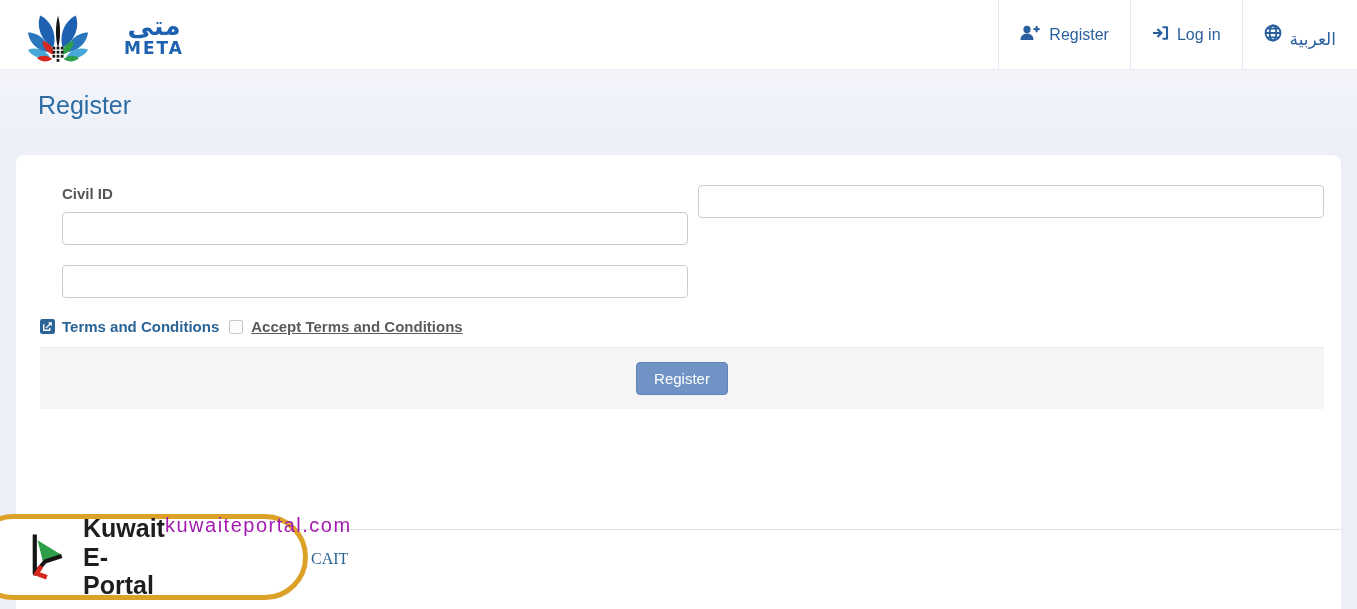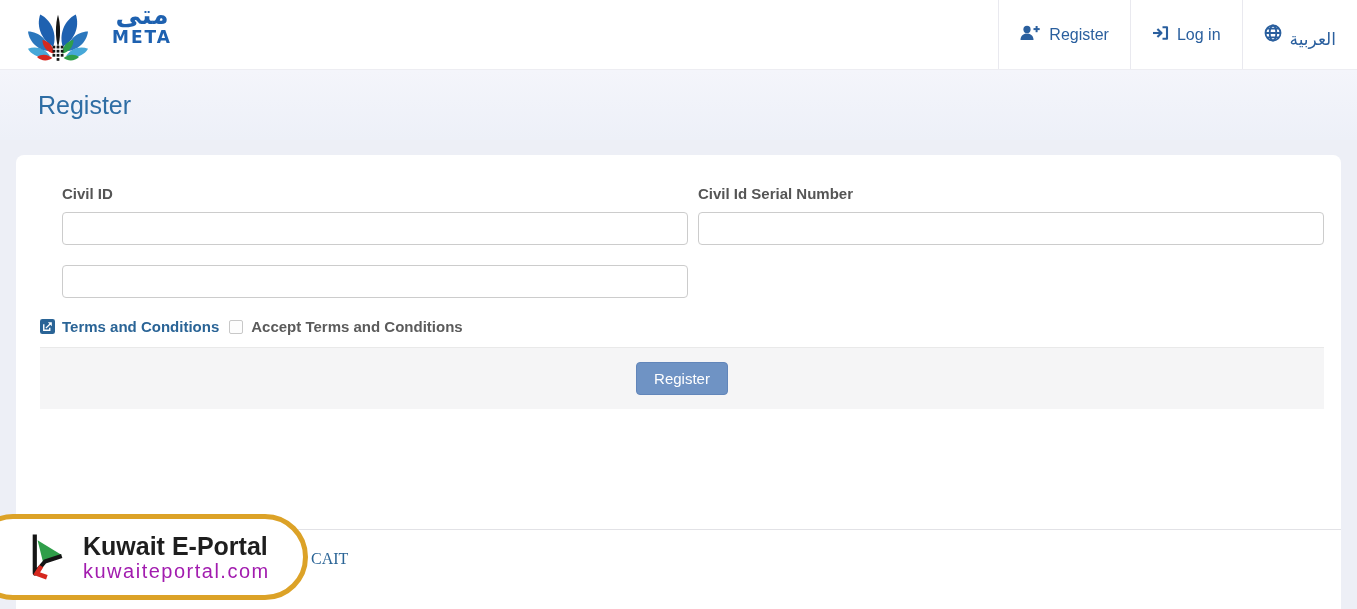--- a/index.html
+++ b/index.html
@@ -8,21 +8,21 @@
     font-family: "Liberation Sans", "DejaVu Sans", sans-serif;
     background: #ffffff;
     position: relative;
   }
   
   .header {
     height: 70px; background: #fff;
     display: flex; justify-content: space-between; align-items: stretch;
     border-bottom: 1px solid #ededf2;
   }
-  .logo-wrap { display: flex; padding-left: 12px; gap: 8px; }
+  .logo-wrap { display: flex; align-items: center; padding-left: 12px; gap: 20px; }
   .logo-text { display: flex; flex-direction: column; align-items: center; margin-top: 2px; }
   .logo-arabic { font-family: "DejaVu Sans", sans-serif; font-weight: bold; color: #1e61b0; font-size: 26px; line-height: 1; }
   .logo-latin  { font-family: "DejaVu Sans", sans-serif; font-weight: bold; color: #1e61b0; font-size: 17px; letter-spacing: 2px; line-height: 1.1; }
   .nav { display: flex; }
   .nav-item {
     display: flex; align-items: center; gap: 8px;
     padding: 0 21px; border-left: 1px solid #e9e9ef;
     color: #2a5f9e; font-size: 16px; text-decoration: none; cursor: pointer;
   }
   .nav-item .arabic { font-family: "DejaVu Sans", sans-serif; font-size: 17px; margin-top: 8px; }
@@ -41,21 +41,21 @@
   .field label { display: block; font-size: 15px; font-weight: bold; color: #555555; margin-bottom: 10px; }
   .field input {
     width: 100%; height: 33px; border: 1px solid #cccccc; border-radius: 4px;
     padding: 0 10px; font-size: 14px; color: #333; outline: none; background: #fff;
     font-family: inherit;
   }
   .terms-row { display: flex; align-items: center; margin-top: 20px; }
   .ext-icon { width: 15px; height: 15px; margin-right: 7px; flex: none; }
   .terms-link { color: #2a6496; font-weight: bold; font-size: 15px; text-decoration: none; }
   .accept-checkbox { width: 14px; height: 14px; margin: 0 8px 0 10px; border: 1px solid #c8c8c8; border-radius: 2px; background: #fdfdfd; appearance: none; cursor: pointer; }
-  .accept-label { color: #5b5b5b; font-weight: bold; font-size: 15px; }
+  .accept-label { color: #5b5b5b; font-weight: bold; font-size: 15px; text-decoration: underline; }
   .card-strip {
     margin-top: 12px; background: #f5f5f6; border-top: 1px solid #e9e9e9;
     padding: 14px 0; display: flex; justify-content: center;
   }
   .register-btn {
     background: #6f93c4; border: 1px solid #6286ba; color: #fff;
     font-size: 15px; padding: 7px 17px; border-radius: 4px; cursor: pointer;
     font-family: inherit;
   }
   .card-spacer { height: 120px; }
@@ -65,21 +65,21 @@
     display: flex; align-items: center; gap: 6px;
   }
   .cait-link { color: #2a6496; font-size: 16px; text-decoration: none; font-family: Liberation Serif, serif; }
   
   .watermark {
     position: absolute; left: -30px; top: 514px;
     width: 338px; height: 86px;
     background: #fff; border: 5px solid #dca227; border-radius: 48px;
     display: flex; align-items: center; padding-left: 44px; gap: 12px; z-index: 6;
   }
-  .wm-text { display: flex; flex-direction: column; }
+  .wm-text { display: flex; }
   .wm-title { font-size: 25px; font-weight: bold; color: #1e1e1e; line-height: 1.15; }
   .wm-sub { font-size: 20px; color: #a21caf; letter-spacing: 1.5px; line-height: 1.1; }
 </style>
 </head>
 <body>
 
 <div class="header">
   <div class="logo-wrap">
     <span>
       <svg width="92" height="64" viewBox="0 0 100 70">
@@ -177,21 +177,20 @@
 
 <div class="main">
   <div class="card">
     <div class="form-area">
       <div class="grid">
         <div class="field">
           <label>Civil ID</label>
           <input type="text" aria-label="Civil ID" style="">
         </div>
         <div class="field">
-          <label>Civil Id Serial Number</label>
           <input type="text" aria-label="Civil Id Serial Number" style="">
         </div>
         <div class="field">
           <input type="text" aria-label="Email Address" style="">
         </div>
       </div>
 
       <div class="terms-row">
         <span class="ext-icon">
           <svg width="15" height="15" viewBox="0 0 16 16">

